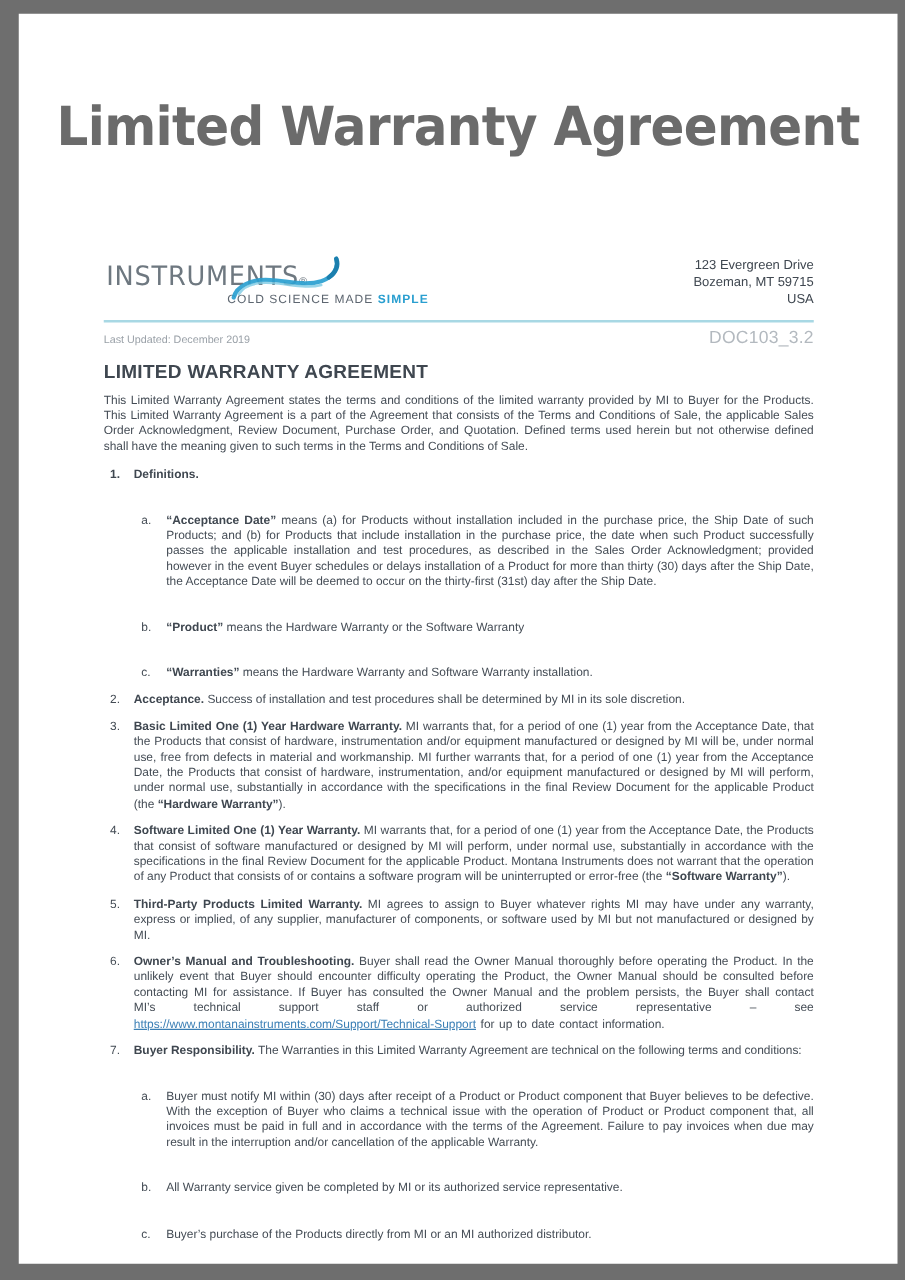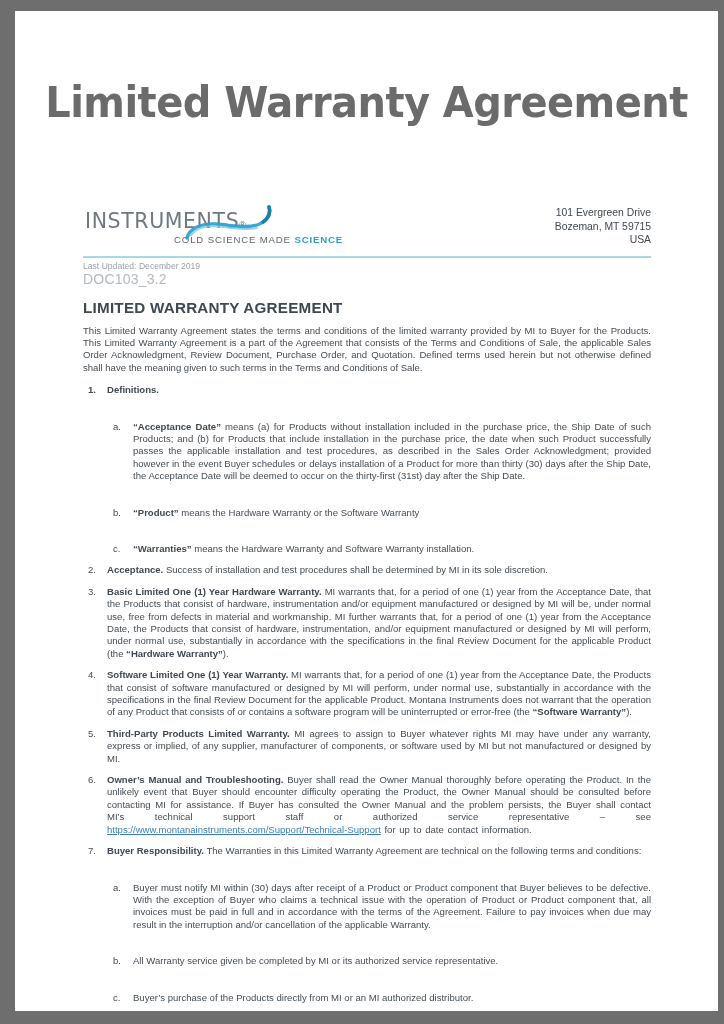--- a/index.html
+++ b/index.html
@@ -107,21 +107,20 @@
     height: 2px;
     background: #a8d8e4;
     margin-top: 9px;
   }
 
   .meta-row {
     display: flex;
     justify-content: space-between;
     align-items: baseline;
     margin-top: 3px;
-    flex-direction: column;
   }
   .meta-left { font-size: 8.6px; color: #9aa1a8; }
   .meta-right { font-size: 14px; color: #b3b9bf; letter-spacing: 0.2px; }
 
   h1.doc-heading {
     margin: 12px 0 0 0;
     font-size: 15.2px;
     font-weight: bold;
     letter-spacing: 0.25px;
     color: #3f4750;
@@ -210,26 +209,26 @@
           <div class="logo-wordmark">
             <span class="logo-instruments">INSTRUMENTS</span>
             <span class="logo-reg">®</span>
           </div>
           <svg class="logo-swoosh" viewBox="0 0 92 42">
             <path d="M4 36 C6 27 18 21 33 22 C48 23 62 27 74 23 C84 19.5 88 12 86 5" fill="none" stroke="#2a9fd0" stroke-width="3.4" stroke-linecap="round" opacity="0.92"></path>
             <path d="M8 33.5 C12 26.5 22 23.5 35 24.5 C50 25.7 63 29 74 26" fill="none" stroke="#7ecbe3" stroke-width="2" stroke-linecap="round" opacity="0.8"></path>
             <path d="M86 5 C88 10 86 16 80 20" fill="none" stroke="#1b7fae" stroke-width="3.6" stroke-linecap="round"></path>
           </svg>
           <div class="logo-tagline">
-            <span>COLD SCIENCE MADE </span><span class="simple">SCIENCE</span>
+            <span>COLD SCIENCE MADE </span><span class="simple">SIMPLE</span>
           </div>
         </div>
 
         <div class="addr-block">
-          <div>101 Evergreen Drive</div>
+          <div>123 Evergreen Drive</div>
           <div>Bozeman, MT 59715</div>
           <div>USA</div>
         </div>
       </div>
 
       <div class="rule"></div>
 
       <div class="meta-row">
         <span class="meta-left">Last Updated: December 2019</span>
         <span class="meta-right">DOC103_3.2</span>

